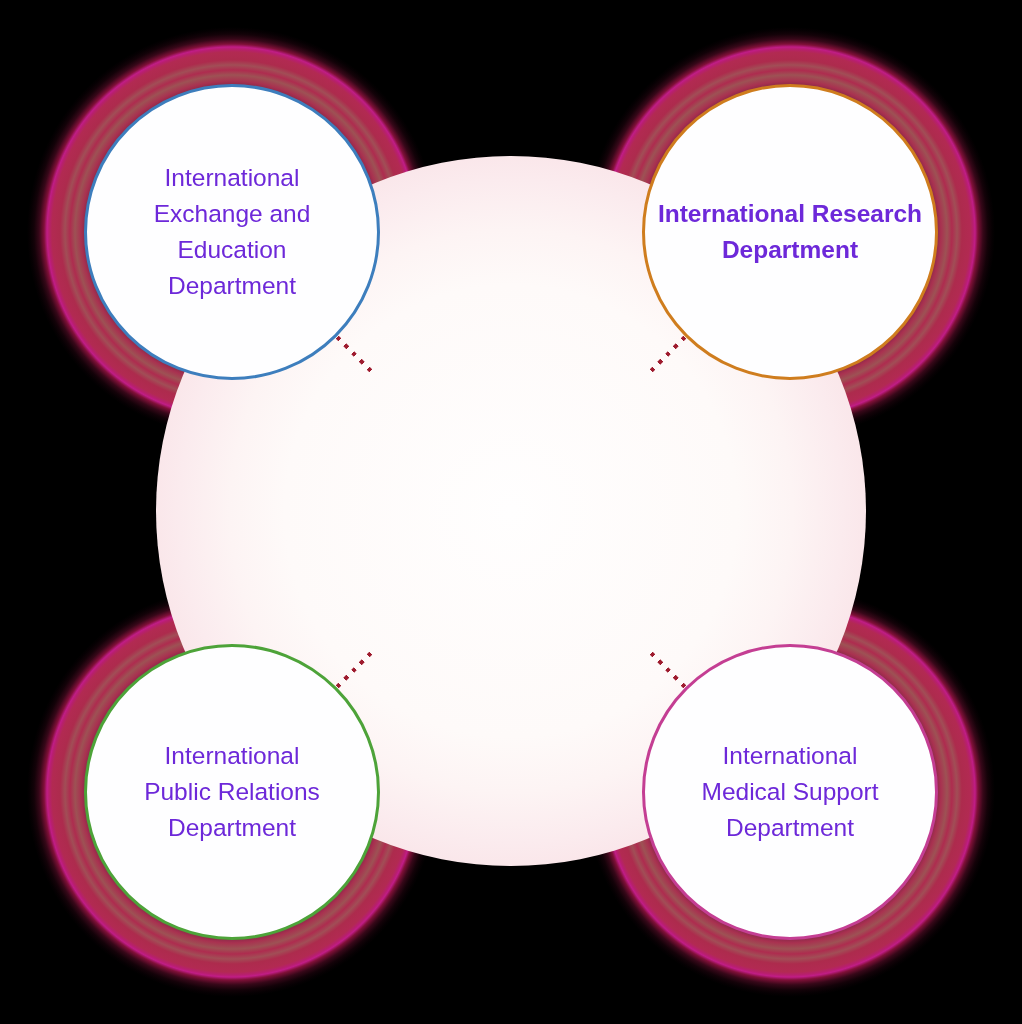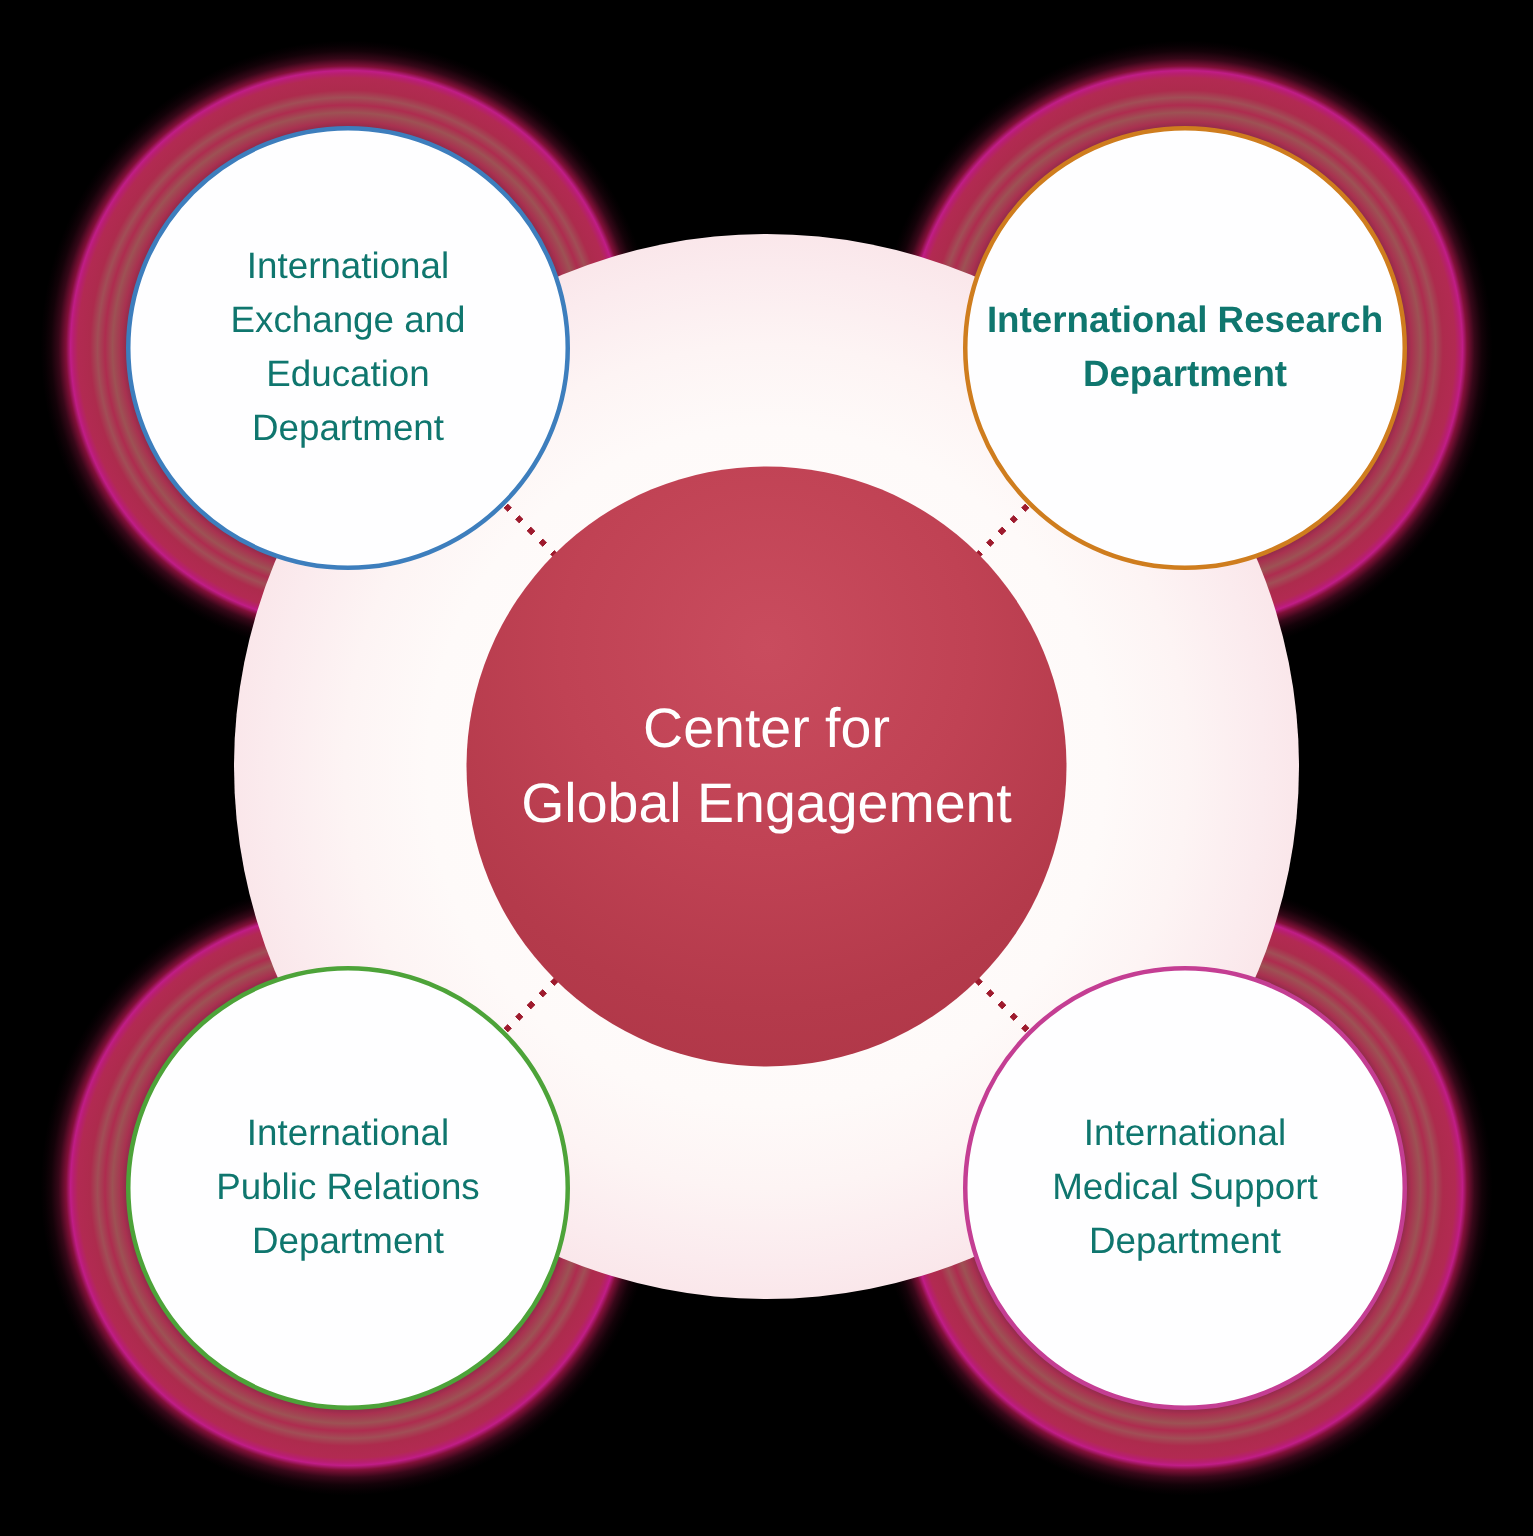--- a/index.html
+++ b/index.html
@@ -102,21 +102,21 @@
     z-index: 5;
     display: flex;
     align-items: center;
     justify-content: center;
   }
   .node.tl { left: 84px;  top: 84px;  }
   .node.tr { left: 642px; top: 84px; font-weight: bold;  }
   .node.bl { left: 84px;  top: 644px; }
   .node.br { left: 642px; top: 644px; }
   .node-label {
-    color: #0f766e;
+    color: #6d28d9;
     font-size: 24.5px;
     line-height: 36px;
     text-align: center;
     white-space: pre;
   }
 </style>
 </head>
 <body>
 
 <div class="stage">
@@ -126,24 +126,20 @@
   <div class="halo bl"></div>
   <div class="halo br"></div>
 
   <div class="pink-disc"></div>
 
   <div class="link tl"></div>
   <div class="link tr"></div>
   <div class="link bl"></div>
   <div class="link br"></div>
 
-  <div class="center-node">
-    <div class="center-label">Center for
-Global Engagement</div>
-  </div>
 
   <div class="node tl" style="border-color: rgb(61, 126, 189);">
     <div class="node-label">International
 Exchange and
 Education
 Department</div>
   </div>
 
   <div class="node tr" style="border-color: rgb(207, 125, 30);">
     <div class="node-label">International Research

